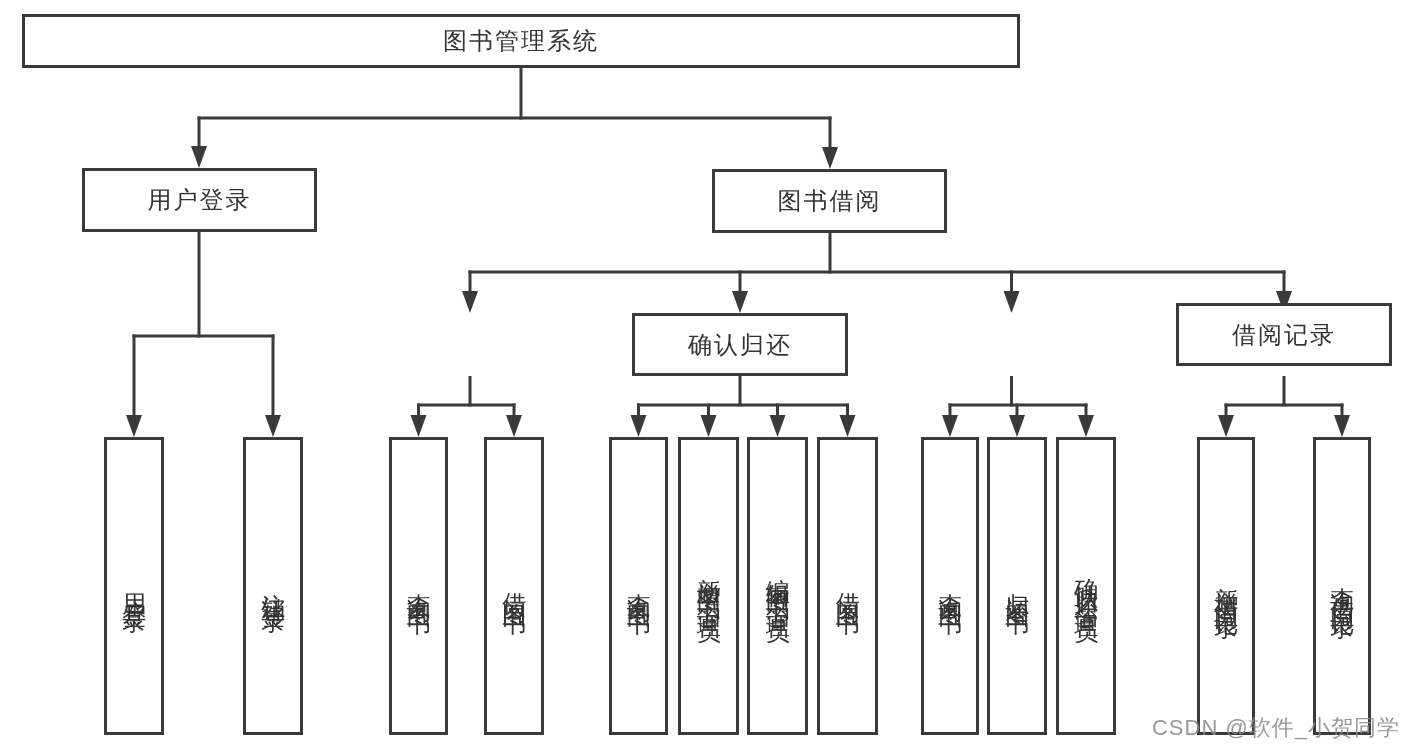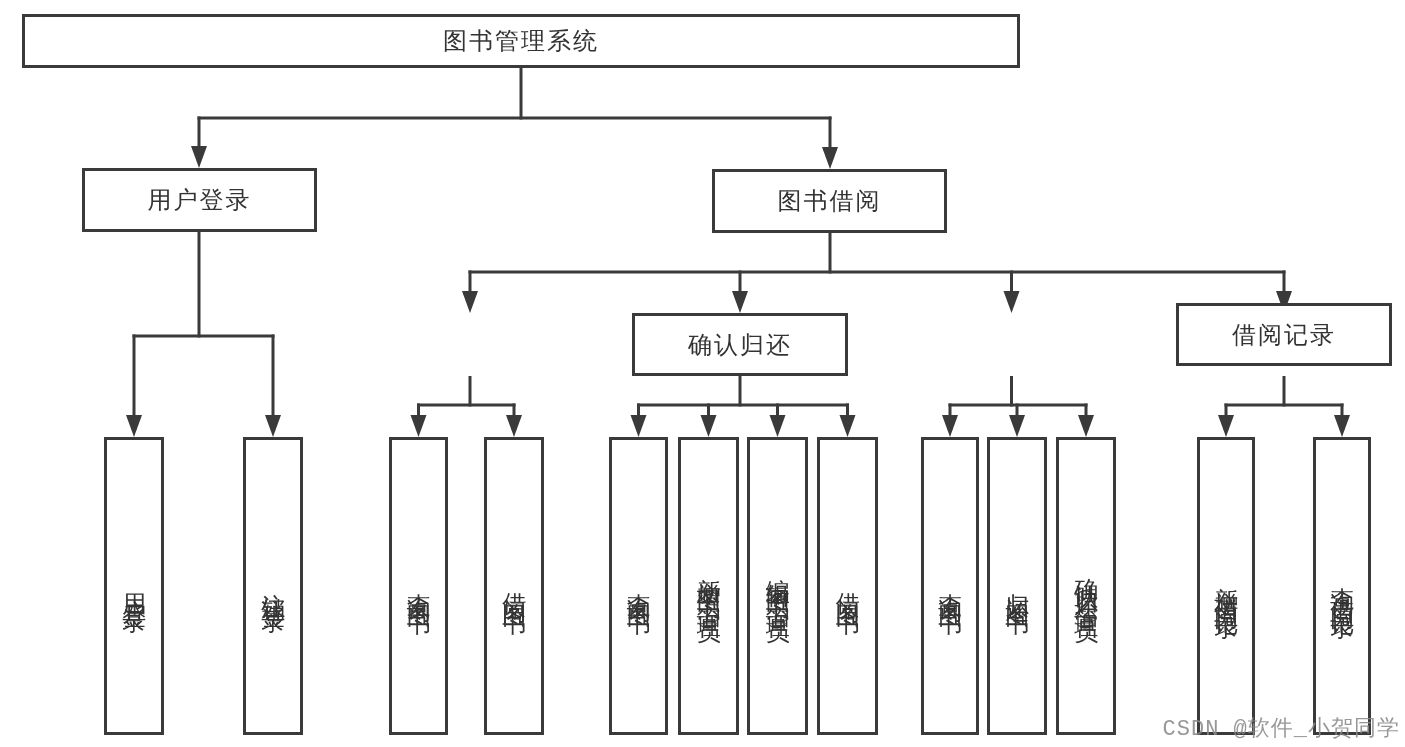--- a/index.html
+++ b/index.html
@@ -40,21 +40,20 @@
   }
   .watermark {
     position: absolute;
     right: 5px;
     bottom: 4px;
     font-size: 22px;
     letter-spacing: 1px;
     color: rgba(138, 138, 138, 0.88);
     z-index: 5;
     white-space: nowrap;
-    font-family: Liberation Mono, monospace;
   }
 </style>
 </head>
 <body>
 
 <div class="canvas">
 
   <svg class="connectors" width="1405" height="747" viewBox="0 0 1405 747" aria-hidden="true">
     <g fill="none" stroke-width="3" stroke="#3a3a3a">
 

